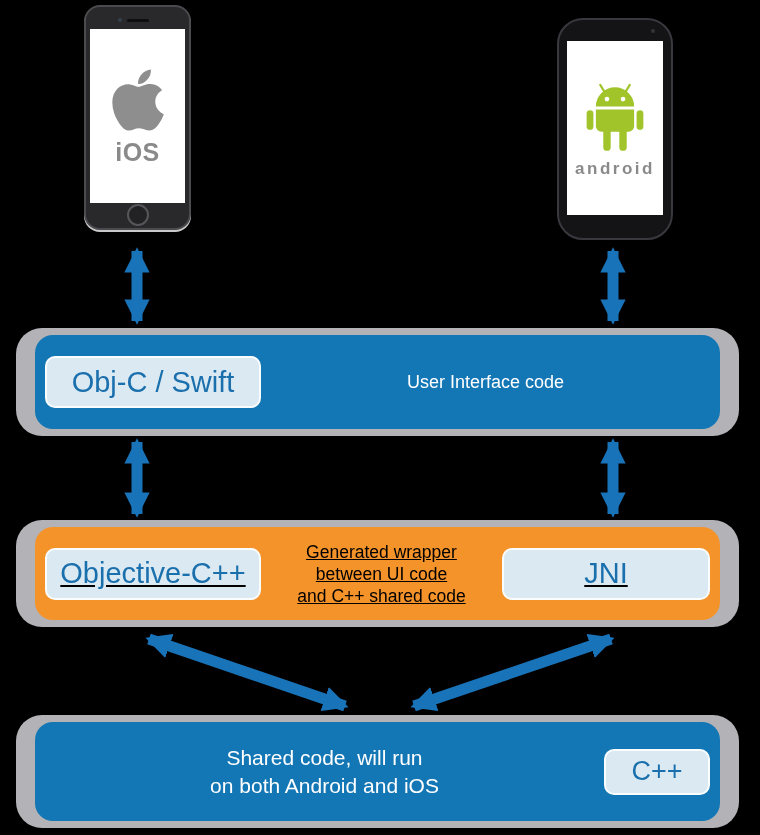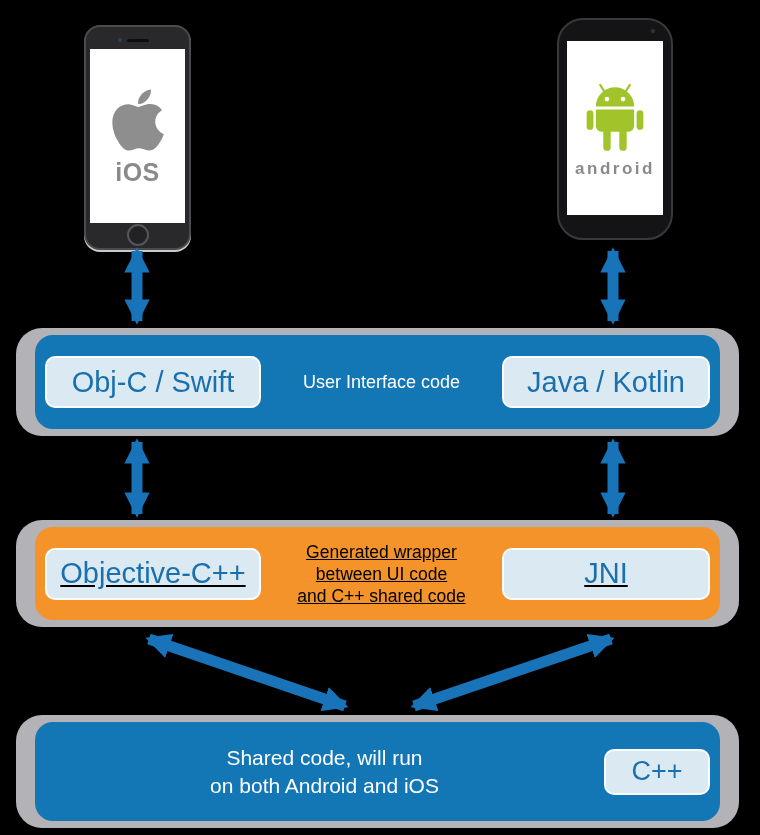--- a/index.html
+++ b/index.html
@@ -2,21 +2,21 @@
 <html style="--band-outline: #b3b2b6; --blue: #1376b5; --orange: #f5932b; --chip-fill: #dbe9f2; --chip-border: #fafdfe; --chip-text: #1a6fad; --arrow: #1973b9; --apple-gray: #8e8e8e; --ios-label-gray: #8a8a8a; --android-green: #a0c42a; --wordmark-gray: #8a8a8a;"><head>
 <meta charset="utf-8">
 <style>
   html,body{margin:0;padding:0;background:#000;}
   #canvas{
     position:relative;width:760px;height:835px;background:#000;overflow:hidden;
     font-family:"Liberation Sans", sans-serif;
   }
   
   .phone{position:absolute;box-sizing:border-box;}
-  #iphone{left:84px;top:25px;width:107px;height:225px;background:#29292c;
+  #iphone{left:84px;top:5px;width:107px;height:225px;background:#29292c;
           border:2px solid #4b4b4f;border-radius:16px;box-shadow:0 2px 0 #c9c9c9;}
   #iphone .screen{position:absolute;left:4px;right:4px;top:22px;bottom:25px;background:#fff;
           display:flex;flex-direction:column;align-items:center;justify-content:center;}
   #iphone .camera{position:absolute;left:32px;top:11px;width:4px;height:4px;border-radius:50%;background:#33424f;}
   #iphone .speaker{position:absolute;left:50%;transform:translateX(-50%);top:12px;width:22px;height:3px;border-radius:2px;background:#0e0e10;}
   #iphone .home{position:absolute;left:50%;transform:translateX(-50%);top:197px;width:18px;height:18px;border-radius:50%;border:2px solid #56555a;background:#222225;}
   .apple-svg{width:56px;height:70px;}
   .apple-svg path{fill:var(--apple-gray);}
   .ios-label{margin-top:3px;color:var(--ios-label-gray);font-size:25px;font-weight:bold;letter-spacing:0.5px;}
 
@@ -92,23 +92,20 @@
       <div class="droid-wordmark">android</div>
     </div>
   </div>
 
   <div id="band-ui" class="band">
     <div class="band-inner blue">
       <div class="chip chip-left">
         <span>Obj-C / Swift</span>
       </div>
       <div class="center-label">User Interface code</div>
-      <div class="chip chip-right">
-        <span>Java / Kotlin</span>
-      </div>
     </div>
   </div>
 
   <div id="band-wrapper" class="band">
     <div class="band-inner orange">
       <div class="chip chip-left">
         <span>Objective-C++</span>
       </div>
       <div class="center-lines">
         <div>Generated wrapper</div>

